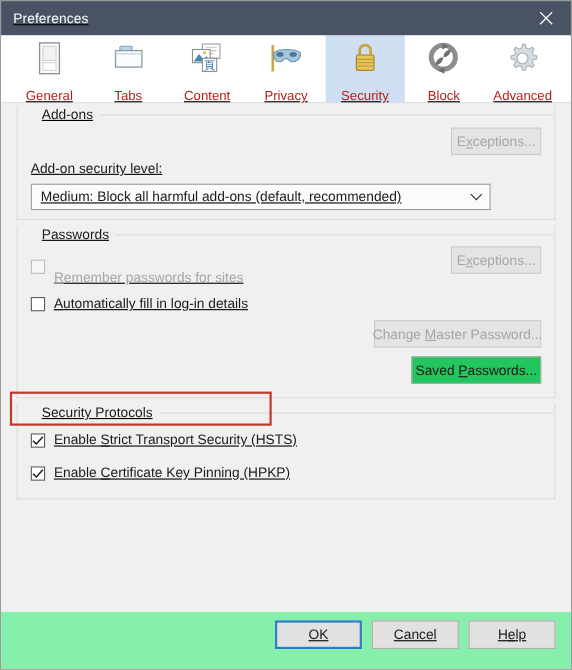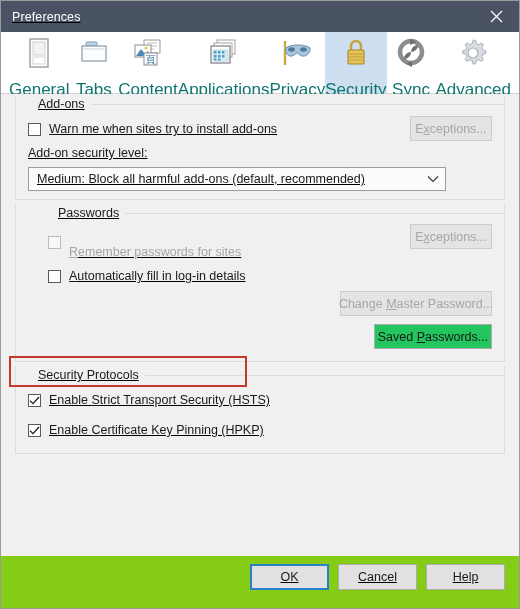--- a/index.html
+++ b/index.html
@@ -63,22 +63,22 @@
     padding-top: 5px;
     cursor: default;
     user-select: none;
   }
   .tab.selected { background: #cddff0; }
   .tab-icon {
     height: 34px; width: 34px;
     display: flex; align-items: center; justify-content: center;
   }
   .tab-label {
-    font-size: 17px;
-    color: #0f766e;
+    font-size: 12px;
+    color: #b91c1c;
     margin-top: 11px;
     white-space: nowrap;
   }
 
   
   #content {
     flex: 1 1 auto;
     background: #f0f0f0;
     padding: 10px 14px 0 14px;
     position: relative;
@@ -194,21 +194,21 @@
 
   
   #footer {
     flex: 0 0 auto;
     height: 52px;
     display: flex;
     align-items: center;
     justify-content: flex-end;
     padding: 0 14px 10px 0;
     gap: 9px;
-    background: #84cc16;
+    background: #86efac;
   }
   .footer-btn {
     width: 79px; height: 26px;
     border: 1px solid #adadad;
     background: #e1e1e1;
     font-size: 12.5px;
     color: #1a1a1a;
     display: inline-flex;
     align-items: center; justify-content: center;
     cursor: default;
@@ -266,41 +266,20 @@
           <rect x="3" y="8" width="16" height="12" fill="#ffffff" stroke="#8d8d8d" stroke-width="1"></rect>
           <path d="M4 19 L9 12 L13 17 L16 14 L18 19 Z" fill="#4a87b5"></path>
           <circle cx="14" cy="11" r="1.6" fill="#e8c35a"></circle>
           <rect x="12" y="16" width="13" height="12" fill="#ffffff" stroke="#8d8d8d" stroke-width="1"></rect>
           <text x="18.5" y="26" font-size="10" text-anchor="middle" fill="#2a6a9a" font-family="DejaVu Sans">頁</text>
         </svg>
       </div>
       <div class="tab-label">Content</div>
     </div>
 
-    <div class="tab">
-      <div class="tab-icon">
-        <svg width="32" height="32" viewBox="0 0 32 32">
-          <rect x="9" y="3" width="18" height="14" fill="#ffffff" stroke="#a0a0a0" stroke-width="1"></rect>
-          <rect x="6" y="6" width="18" height="14" fill="#ffffff" stroke="#a0a0a0" stroke-width="1"></rect>
-          <rect x="3" y="9" width="19" height="17" fill="#ffffff" stroke="#7d7d7d" stroke-width="1.2"></rect>
-          <rect x="5" y="13" width="15" height="11" fill="#d9ecf6" stroke="#9cc4d8" stroke-width="0.6"></rect>
-          <g fill="#4a9fc4">
-            <rect x="6" y="14" width="2.5" height="2.5"></rect>
-              <rect x="10" y="14" width="2.5" height="2.5"></rect>
-            <rect x="14" y="14" width="2.5" height="2.5"></rect>
-              <rect x="6" y="18" width="2.5" height="2.5"></rect>
-            <rect x="10" y="18" width="2.5" height="2.5"></rect>
-              <rect x="14" y="18" width="2.5" height="2.5"></rect>
-            <rect x="6" y="21.5" width="2.5" height="2"></rect>
-              <rect x="10" y="21.5" width="2.5" height="2"></rect>
-          </g>
-        </svg>
-      </div>
-      <div class="tab-label">Applications</div>
-    </div>
 
     <div class="tab">
       <div class="tab-icon">
         <svg width="34" height="32" viewBox="0 0 34 32">
           <line x1="5" y1="4" x2="5" y2="28" stroke="#c8a846" stroke-width="2.4"></line>
           <path d="M6 11 C10 7, 26 7, 30 11 C31 15, 27 20, 22 19 C19 18.5, 18.5 16, 17 16 C15.5 16, 15 18.5, 12 19 C7 20, 5 15, 6 11 Z" fill="#a6c6dd" stroke="#6f93ae" stroke-width="1"></path>
           <ellipse cx="11.5" cy="12.5" rx="3.3" ry="2.2" fill="#4e7894"></ellipse>
           <ellipse cx="23.5" cy="12.5" rx="3.3" ry="2.2" fill="#4e7894"></ellipse>
         </svg>
       </div>
@@ -323,21 +302,21 @@
     <div class="tab">
       <div class="tab-icon">
         <svg width="30" height="32" viewBox="0 0 30 32">
           <path d="M15 4 a11 11 0 0 1 0 22 a11 11 0 0 1 0 -22" fill="none" stroke="#8d8d8d" stroke-width="4.5"></path>
           <path d="M15 15 a7 7 0 0 1 7 -7 a7 7 0 0 1 -7 7 z" fill="#6f6f6f"></path>
           <path d="M15 15 a7 7 0 0 0 -7 7 a7 7 0 0 0 7 -7 z" fill="#6f6f6f"></path>
           <path d="M14 2 L20 5 L14 8 Z" fill="#6f6f6f"></path>
           <path d="M16 30 L10 27 L16 24 Z" fill="#6f6f6f"></path>
         </svg>
       </div>
-      <div class="tab-label">Sync</div>
+      <div class="tab-label">Block</div>
     </div>
 
     <div class="tab">
       <div class="tab-icon">
         <svg width="32" height="32" viewBox="0 0 32 32">
           <g fill="#d8dde2" stroke="#aab2ba" stroke-width="1">
             <path d="M16 3 l2.6 .5 .8 3.2 2.4 1 2.8-1.7 1.9 1.9 -1.7 2.8 1 2.4 3.2 .8 0 2.6 -3.2 .8 -1 2.4 1.7 2.8 -1.9 1.9 -2.8-1.7 -2.4 1 -.8 3.2 -2.6 0 -.8-3.2 -2.4-1 -2.8 1.7 -1.9-1.9 1.7-2.8 -1-2.4 -3.2-.8 0-2.6 3.2-.8 1-2.4 -1.7-2.8 1.9-1.9 2.8 1.7 2.4-1 .8-3.2 z"></path>
           </g>
           <circle cx="16" cy="16" r="5" fill="#ffffff" stroke="#aab2ba" stroke-width="1.2"></circle>
         </svg>
@@ -351,24 +330,20 @@
 
     <div class="groupbox">
       <div class="gb-head">
         <div class="gb-leftrule"></div>
         <span class="gb-legend">Add-ons</span>
         <div class="gb-rule"></div>
       </div>
       <div class="gb-body">
 
         <div class="row">
-          <div class="cbline">
-            <span class="cbox"></span>
-            <span class="cblabel"><span></span><span class="ak">W</span><span>arn me when sites try to install add-ons</span></span>
-          </div>
           <div class="btn disabled abs" style="right:0; top:0; width:82px;">
             <span><span>E</span><span class="ak">x</span><span>ceptions...</span></span>
           </div>
         </div>
 
         <div class="row" style="min-height:22px;">
           <span class="plainlabel">Add-on security level:</span>
         </div>
 
         <div class="combo">
@@ -376,21 +351,21 @@
           <span class="combo-arrow">
             <svg width="12" height="8" viewBox="0 0 12 8">
               <path d="M1 1.5 L6 6.5 L11 1.5" fill="none" stroke="#3a3a3a" stroke-width="1.2"></path>
             </svg>
           </span>
         </div>
 
       </div>
     </div>
 
-    <div class="groupbox" style="padding-bottom:12px;padding-left:20px;">
+    <div class="groupbox" style="padding-bottom:12px;">
       <div class="gb-head">
         <div class="gb-leftrule"></div>
         <span class="gb-legend">Passwords</span>
         <div class="gb-rule"></div>
       </div>
       <div class="gb-body">
 
         <div class="row">
           <div class="cbline">
             <span class="cbox disabled"></span>

